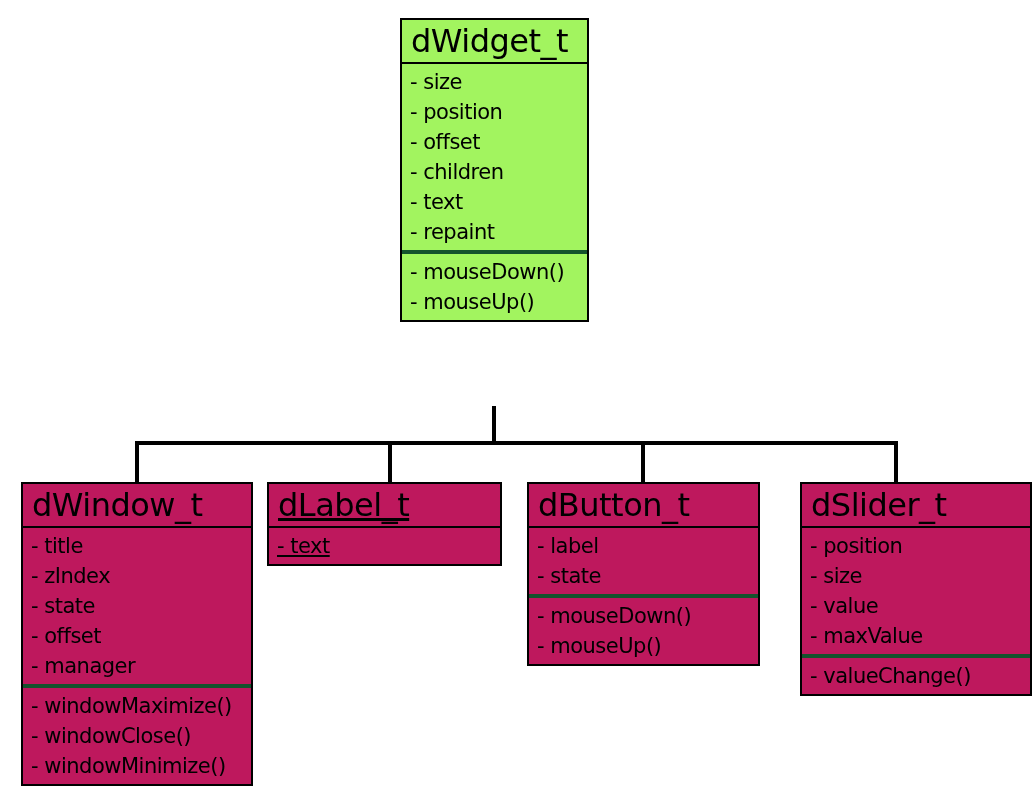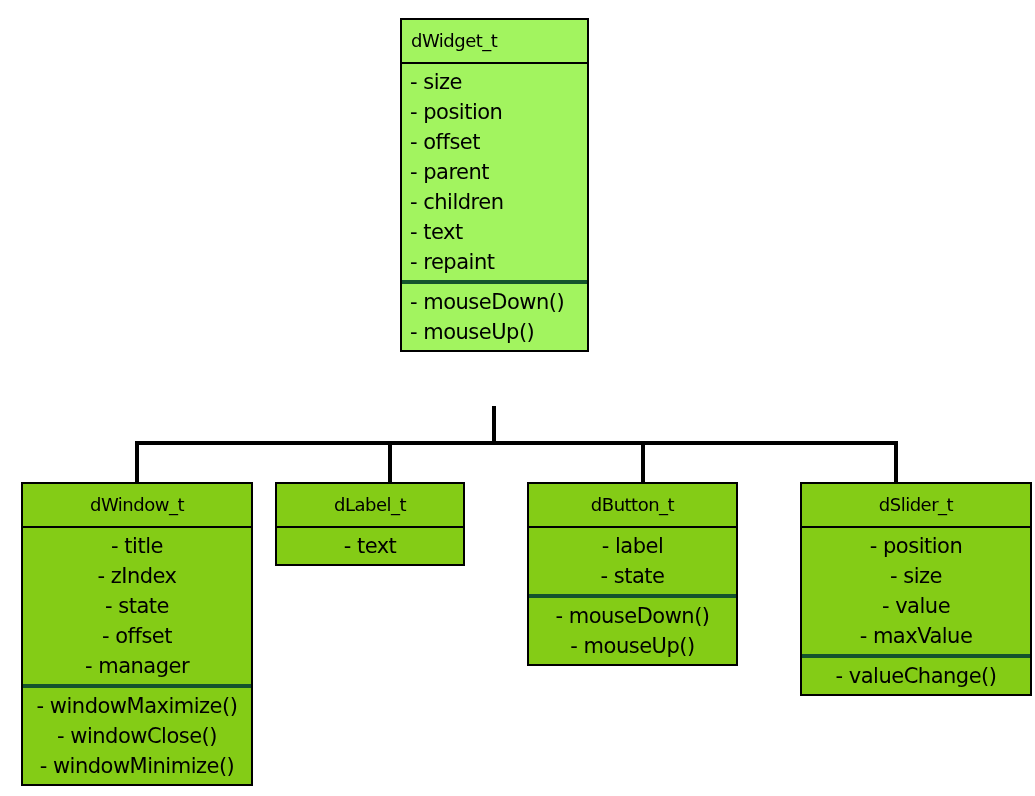--- a/index.html
+++ b/index.html
@@ -17,26 +17,26 @@
     overflow: hidden;
   }
 
   
   .uml-class {
     position: absolute;
     box-sizing: border-box;
     border: 2px solid #000000;
   }
   .uml-class.parent { background: #a2f45f; }
-  .uml-class.child  { background: #84cc16; text-align: center; }
+  .uml-class.child  { background: #be185d; }
 
   .cls-title {
     height: 42px;
     line-height: 42px;
-    font-size: 18px;
+    font-size: 32px;
     padding: 0 9px;
     letter-spacing: -0.5px;
     border-bottom: 2px solid #000000;
     white-space: nowrap;
     overflow: hidden;
   }
   .compartment {
     padding: 3px 0;
   }
   .compartment.methods {
@@ -69,21 +69,20 @@
   <div class="conn" style="left:388px; top:441px; width:4px; height:43px;"></div>
   <div class="conn" style="left:641px; top:441px; width:4px; height:43px;"></div>
   <div class="conn" style="left:894px; top:441px; width:4px; height:43px;"></div>
 
   <div class="uml-class parent" style="left:400px; top:18px; width:189px;">
     <div class="cls-title">dWidget_t</div>
     <div class="compartment attrs">
       <div class="row">- size</div>
       <div class="row">- position</div>
       <div class="row">- offset</div>
-      <div class="row">- parent</div>
       <div class="row">- children</div>
       <div class="row">- text</div>
       <div class="row">- repaint</div>
     </div>
     <div class="compartment methods">
       <div class="row">- mouseDown()</div>
       <div class="row">- mouseUp()</div>
     </div>
   </div>
 
@@ -96,28 +95,28 @@
       <div class="row">- offset</div>
       <div class="row">- manager</div>
     </div>
     <div class="compartment methods">
       <div class="row">- windowMaximize()</div>
       <div class="row">- windowClose()</div>
       <div class="row">- windowMinimize()</div>
     </div>
   </div>
 
-  <div class="uml-class child" style="left:275px; top:482px; width:190px;">
+  <div class="uml-class child" style="left:267px; top:482px; width:235px;text-decoration:underline;">
     <div class="cls-title">dLabel_t</div>
     <div class="compartment attrs">
       <div class="row">- text</div>
     </div>
   </div>
 
-  <div class="uml-class child" style="left:527px; top:482px; width:211px;">
+  <div class="uml-class child" style="left:527px; top:482px; width:233px;">
     <div class="cls-title">dButton_t</div>
     <div class="compartment attrs">
       <div class="row">- label</div>
       <div class="row">- state</div>
     </div>
     <div class="compartment methods">
       <div class="row">- mouseDown()</div>
       <div class="row">- mouseUp()</div>
     </div>
   </div>

